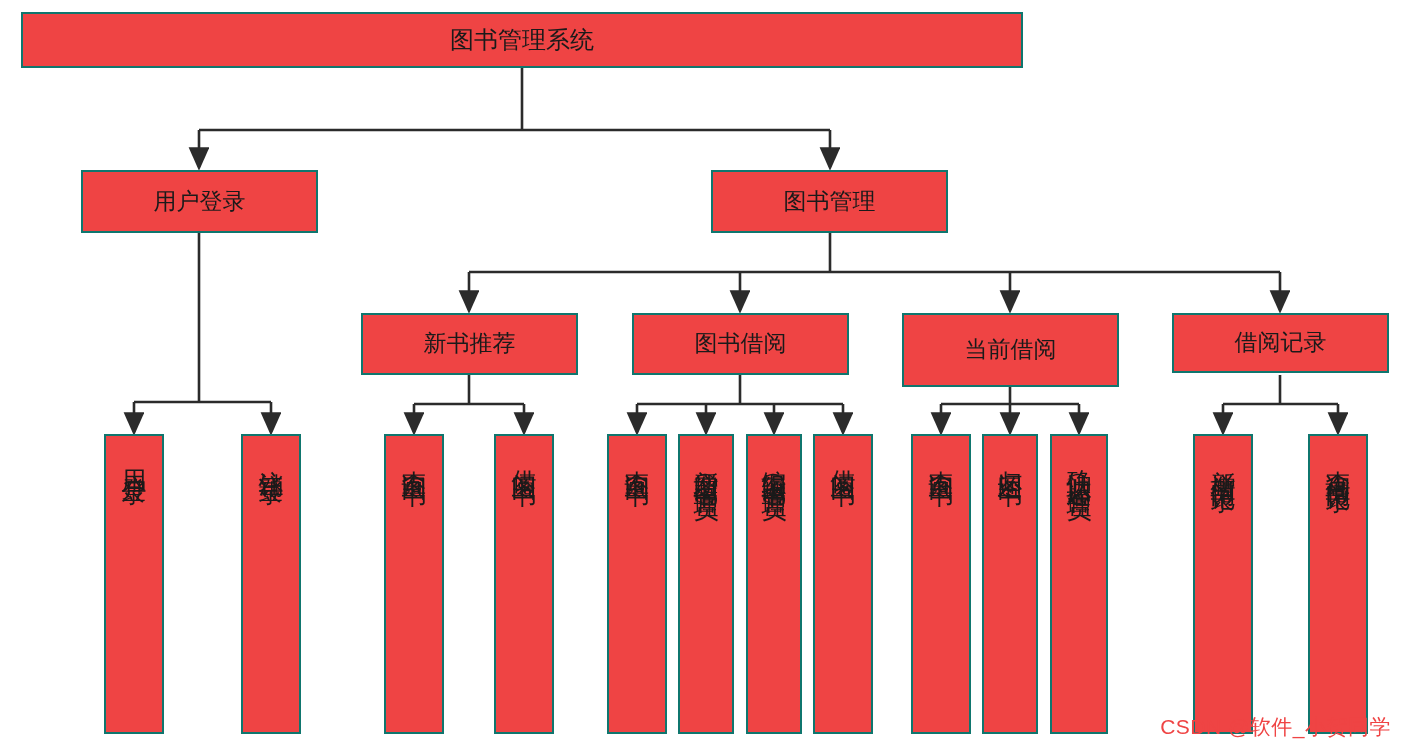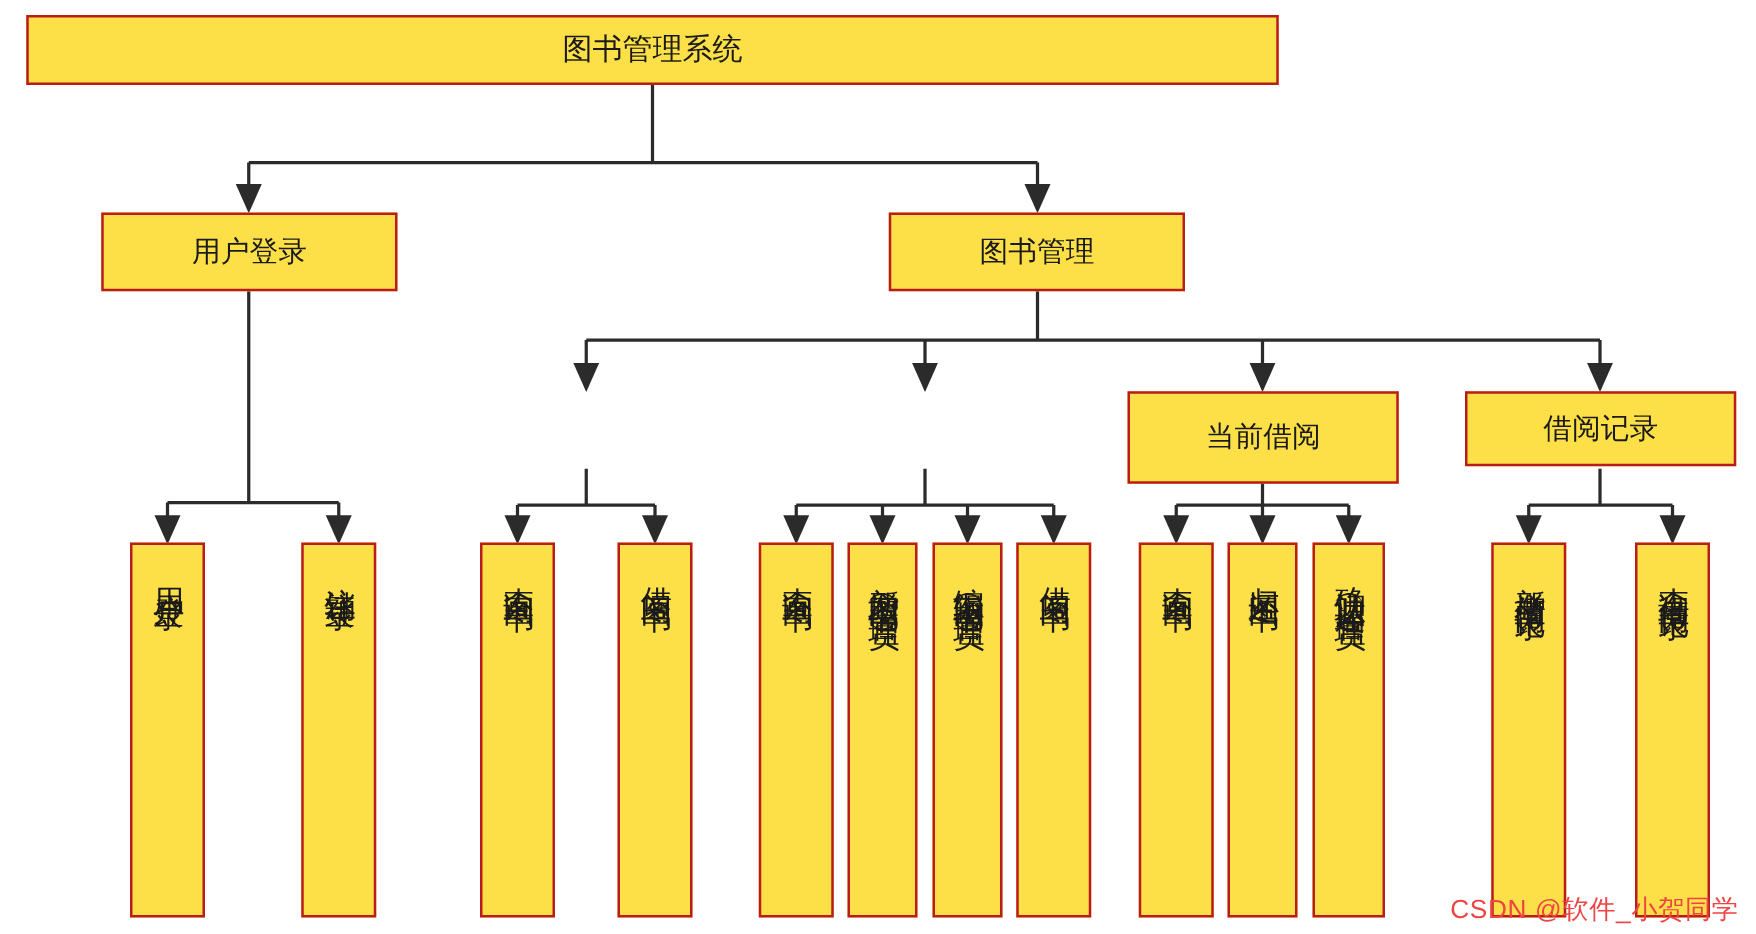--- a/index.html
+++ b/index.html
@@ -19,22 +19,22 @@
     position: absolute;
     left: 0;
     top: 0;
     width: 1405px;
     height: 747px;
     pointer-events: none;
   }
   .node {
     position: absolute;
     box-sizing: border-box;
-    border: 2px solid #b91c1c;
-    background: #fde047;
+    border: 2px solid #0f766e;
+    background: #ef4444;
     display: flex;
     align-items: center;
     justify-content: center;
     color: #1a1a1a;
   }
   .node .label {
     display: block;
     text-align: center;
     line-height: 1.12;
     white-space: nowrap;
@@ -126,20 +126,26 @@
     <span class="label">图书管理系统</span>
   </div>
 
   <div class="node h" style="left:81px; top:170px; width:237px; height:63px;">
     <span class="label">用户登录</span>
   </div>
   <div class="node h" style="left:711px; top:170px; width:237px; height:63px;">
     <span class="label">图书管理</span>
   </div>
 
+  <div class="node h" style="left:361px; top:313px; width:217px; height:62px;">
+    <span class="label">新书推荐</span>
+  </div>
+  <div class="node h" style="left:632px; top:313px; width:217px; height:62px;">
+    <span class="label">图书借阅</span>
+  </div>
   <div class="node h" style="left:902px; top:313px; width:217px; height:74px;">
     <span class="label">当前借阅</span>
   </div>
   <div class="node h" style="left:1172px; top:313px; width:217px; height:60px;">
     <span class="label">借阅记录</span>
   </div>
 
   <div class="node v" style="left:104px; top:434px; width:60px; height:300px;">
     <span class="label">用户登录</span>
   </div>

